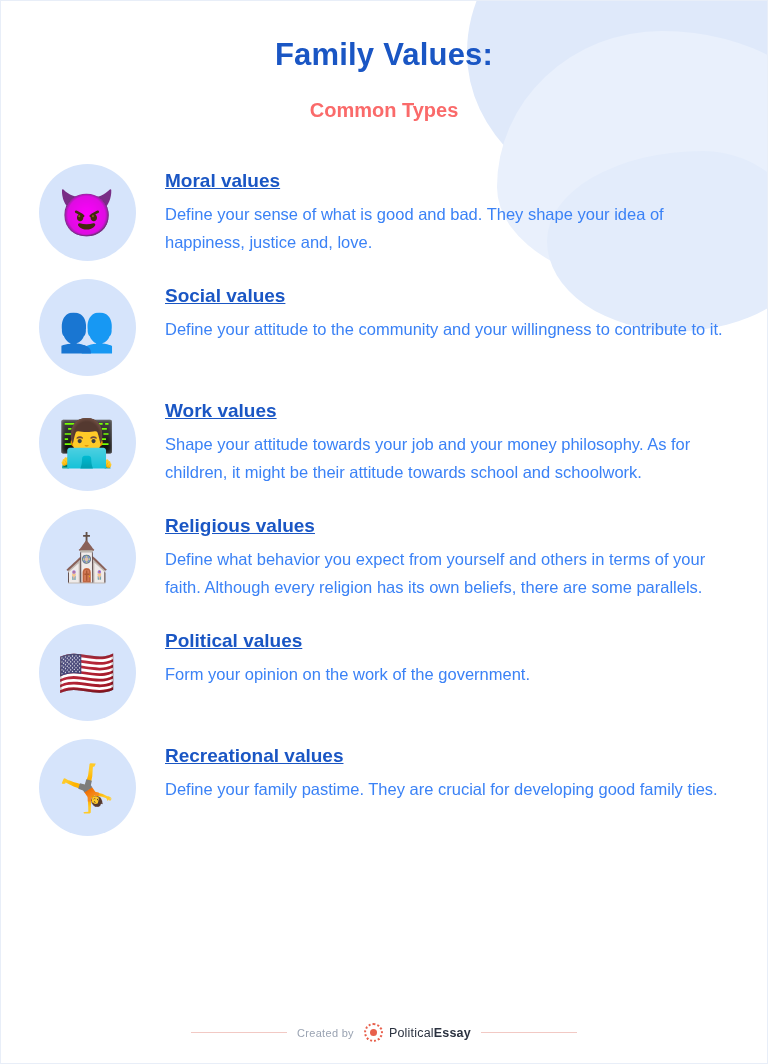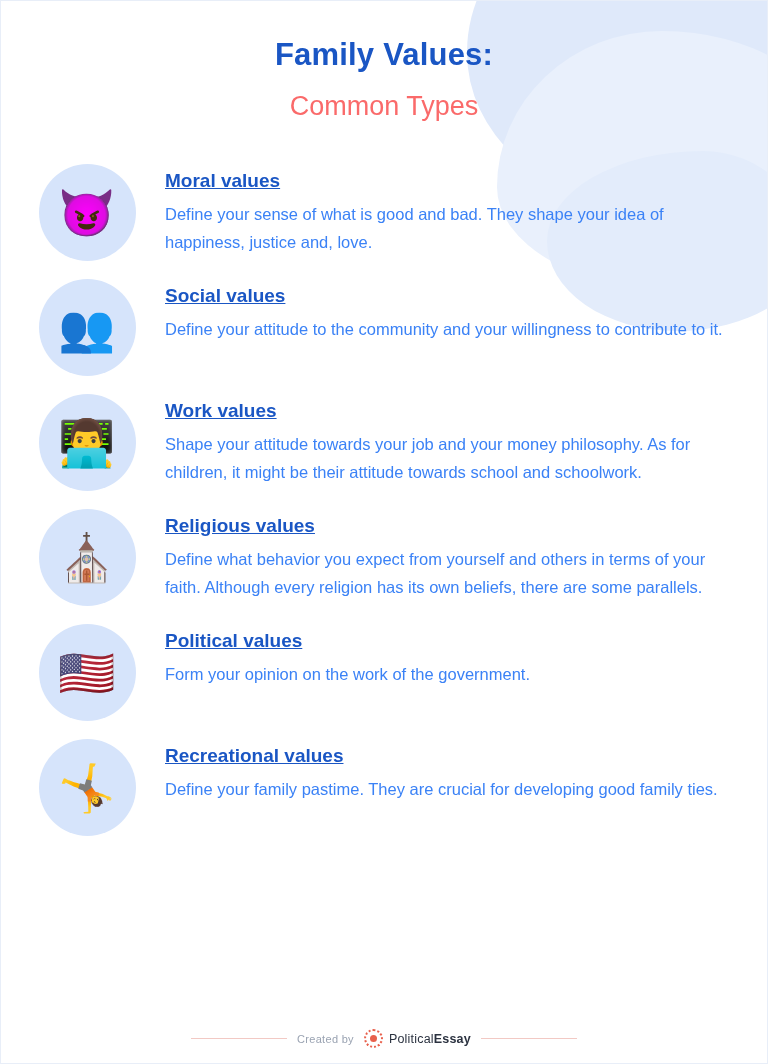--- a/index.html
+++ b/index.html
@@ -48,24 +48,24 @@
     padding-top: 36px;
     text-align: center;
   }
   .title-main {
     font-size: 31px;
     color: #1a56c4;
     font-weight: 700;
     letter-spacing: .2px;
   }
   .title-sub {
-    margin-top: 18px;
-    font-size: 27px;
+    margin-top: 26px;
+    font-size: 20px;
     color: #fa6a6a;
-    font-weight: normal;
+    font-weight: bold;
   }
   .list {
     position: relative;
     z-index: 2;
     margin-top: 42px;
     padding: 0 40px 0 38px;
   }
   .row {
     display: flex;
     align-items: flex-start;
@@ -101,21 +101,21 @@
   }
   .item-desc {
     color: #3b82f6;
     font-size: 16.5px;
     line-height: 1.72;
     max-width: 570px;
   }
   .footer {
     position: absolute;
     left: 0; right: 0;
-    bottom: 15px;
+    bottom: 21px;
     display: flex;
     align-items: center;
     justify-content: center;
     gap: 10px;
   }
   .rule {
     width: 96px;
     height: 1px;
     background: #f2c9c4;
   }

